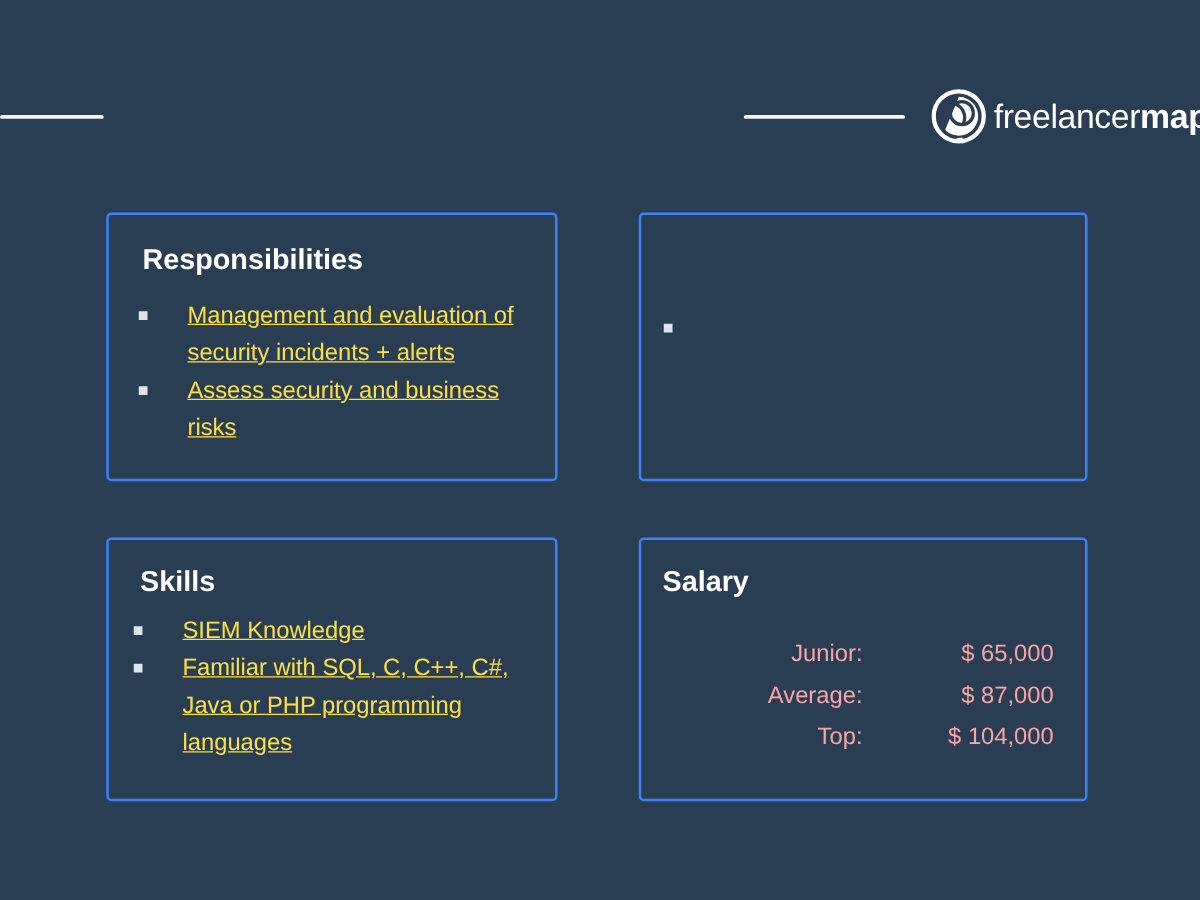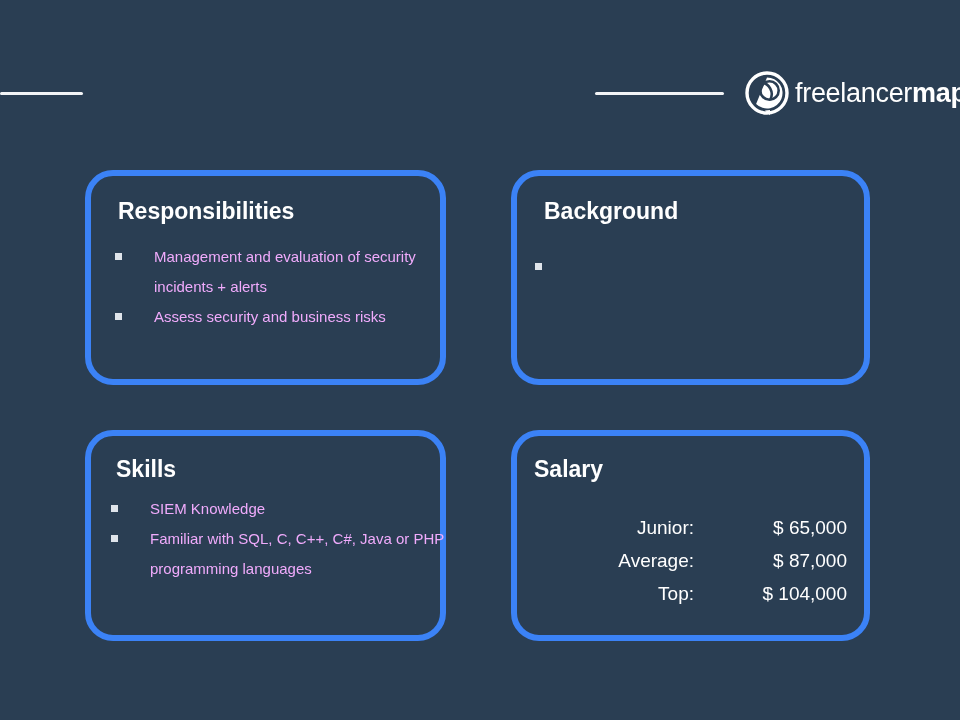--- a/index.html
+++ b/index.html
@@ -60,22 +60,22 @@
     white-space: nowrap;
     line-height: 1;
   }
   .logo-word .wm-thin { font-weight: 400; }
   .logo-word .wm-bold { font-weight: bold; }
 
   
   .card {
     position: absolute;
     box-sizing: border-box;
-    border: 6px solid #3b82f6;
-    border-radius: 28px;
+    border: 2px solid #3b82f6;
+    border-radius: 4px;
     background: transparent;
   }
   .card-r1c1 { left: 85px;  top: 170px; width: 361px; height: 215px; }
   .card-r1c2 { left: 511px; top: 170px; width: 359px; height: 215px; }
   .card-r2c1 { left: 85px;  top: 430px; width: 361px; height: 211px; }
   .card-r2c2 { left: 511px; top: 430px; width: 359px; height: 211px; }
 
   .card-title {
     position: absolute;
     font-size: 23px;
@@ -94,24 +94,25 @@
     margin: 0;
     padding: 0;
   }
   .card-r1c1 .bullet-list { left: 22px; top: 66px; width: 330px; }
   .card-r1c2 .bullet-list { left: 16px; top: 76px; width: 336px; }
   .card-r2c1 .bullet-list { left: 18px; top: 58px; width: 336px; }
 
   .bullet-item {
     position: relative;
     padding-left: 41px;
-    font-size: 15px;
+    font-size: 19px;
     line-height: 30px;
-    color: #f0abfc;
+    color: #fde047;
     margin-bottom: 0px;
+    text-decoration: underline;
   }
   .bullet-sq {
     position: absolute;
     left: 2px;
     top: 11px;
     width: 7px;
     height: 7px;
     background: #dfe4ea;
   }
 
@@ -119,21 +120,21 @@
   .salary-table {
     position: absolute;
     left: 40px;
     top: 75px;
     width: 290px;
     border-collapse: collapse;
   }
   .salary-table td {
     font-size: 19px;
     line-height: 33px;
-    color: #ffffff;
+    color: #fca5a5;
     padding: 0;
   }
   .salary-label { text-align: right; padding-right: 14px; white-space: nowrap; }
   .salary-value { text-align: right; white-space: nowrap; }
 </style>
 </head>
 <body>
 
 <div class="header">
 
@@ -164,21 +165,20 @@
       <span>Management and evaluation of security incidents + alerts</span>
     </li>
     <li class="bullet-item">
       <span class="bullet-sq"></span>
       <span>Assess security and business risks</span>
     </li>
   </ul>
 </div>
 
 <div class="card card-r1c2">
-  <div class="card-title">Background</div>
   <ul class="bullet-list">
     <li class="bullet-item">
       <span class="bullet-sq"></span>
     </li>
   </ul>
 </div>
 
 <div class="card card-r2c1">
   <div class="card-title">Skills</div>
   <ul class="bullet-list">

